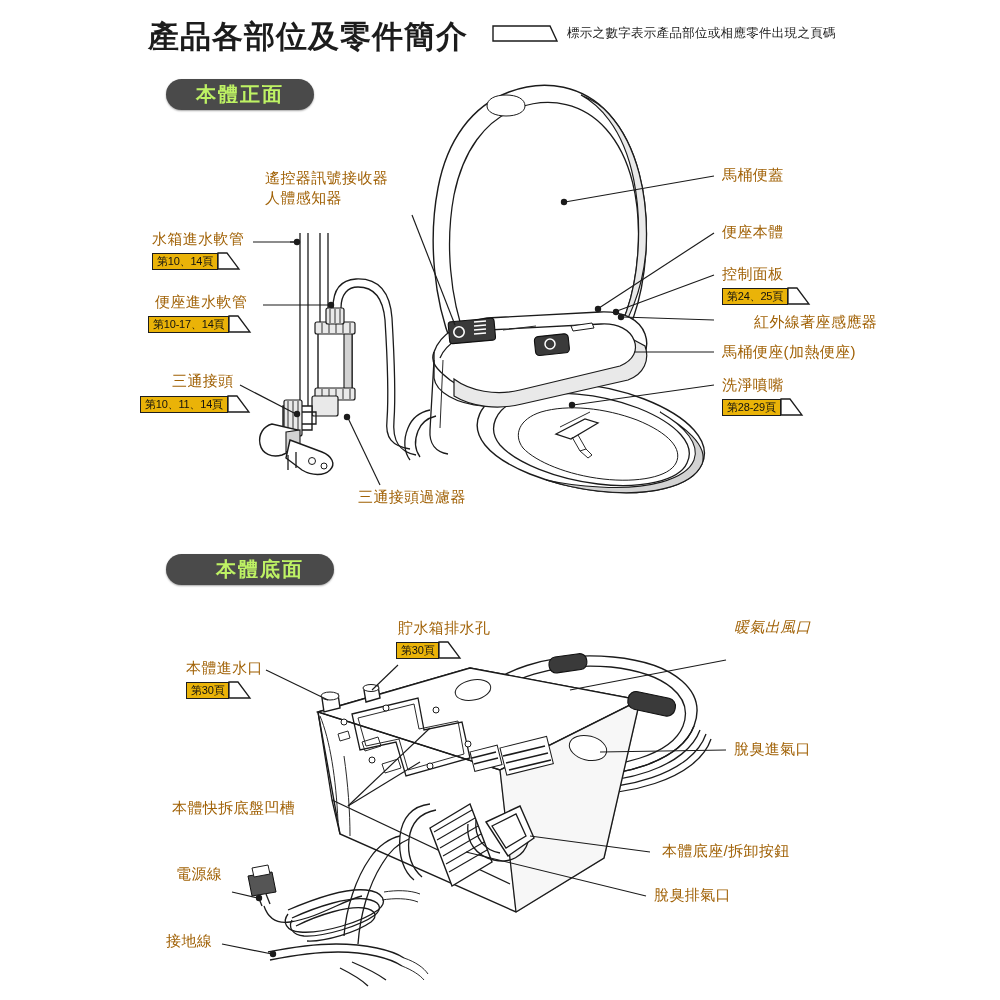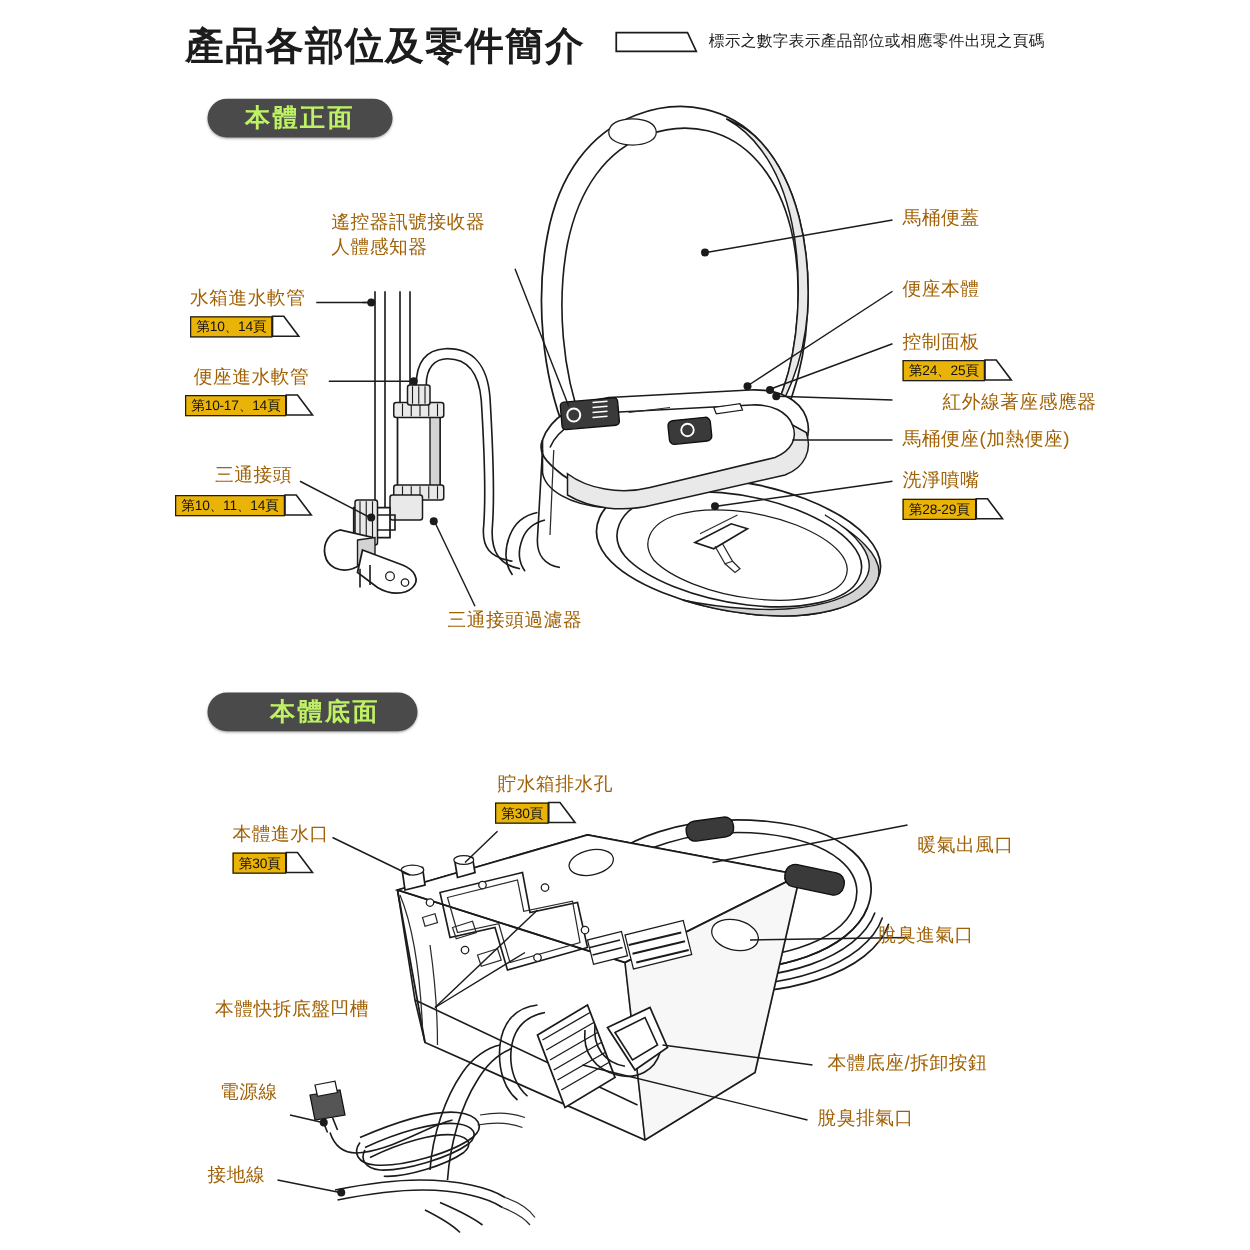--- a/index.html
+++ b/index.html
@@ -543,21 +543,21 @@
         </svg>
     </span>
   </div>
 
   <div class="lbl" style="left:172px;top:799px;">本體快拆底盤凹槽</div>
 
   <div class="lbl" style="left:176px;top:865px;">電源線</div>
 
   <div class="lbl" style="left:166px;top:932px;">接地線</div>
 
-  <div class="lbl" style="left:734px;top:668px;">暖氣出風口</div>
-
-  <div class="lbl" style="left:702px;top:740px;">脫臭進氣口</div>
+  <div class="lbl" style="left:734px;top:618px;font-style:italic;">暖氣出風口</div>
+
+  <div class="lbl" style="left:734px;top:740px;">脫臭進氣口</div>
 
   <div class="lbl" style="left:662px;top:842px;">本體底座/拆卸按鈕</div>
 
   <div class="lbl" style="left:654px;top:886px;">脫臭排氣口</div>
 
 </div>
 
 </body></html>

